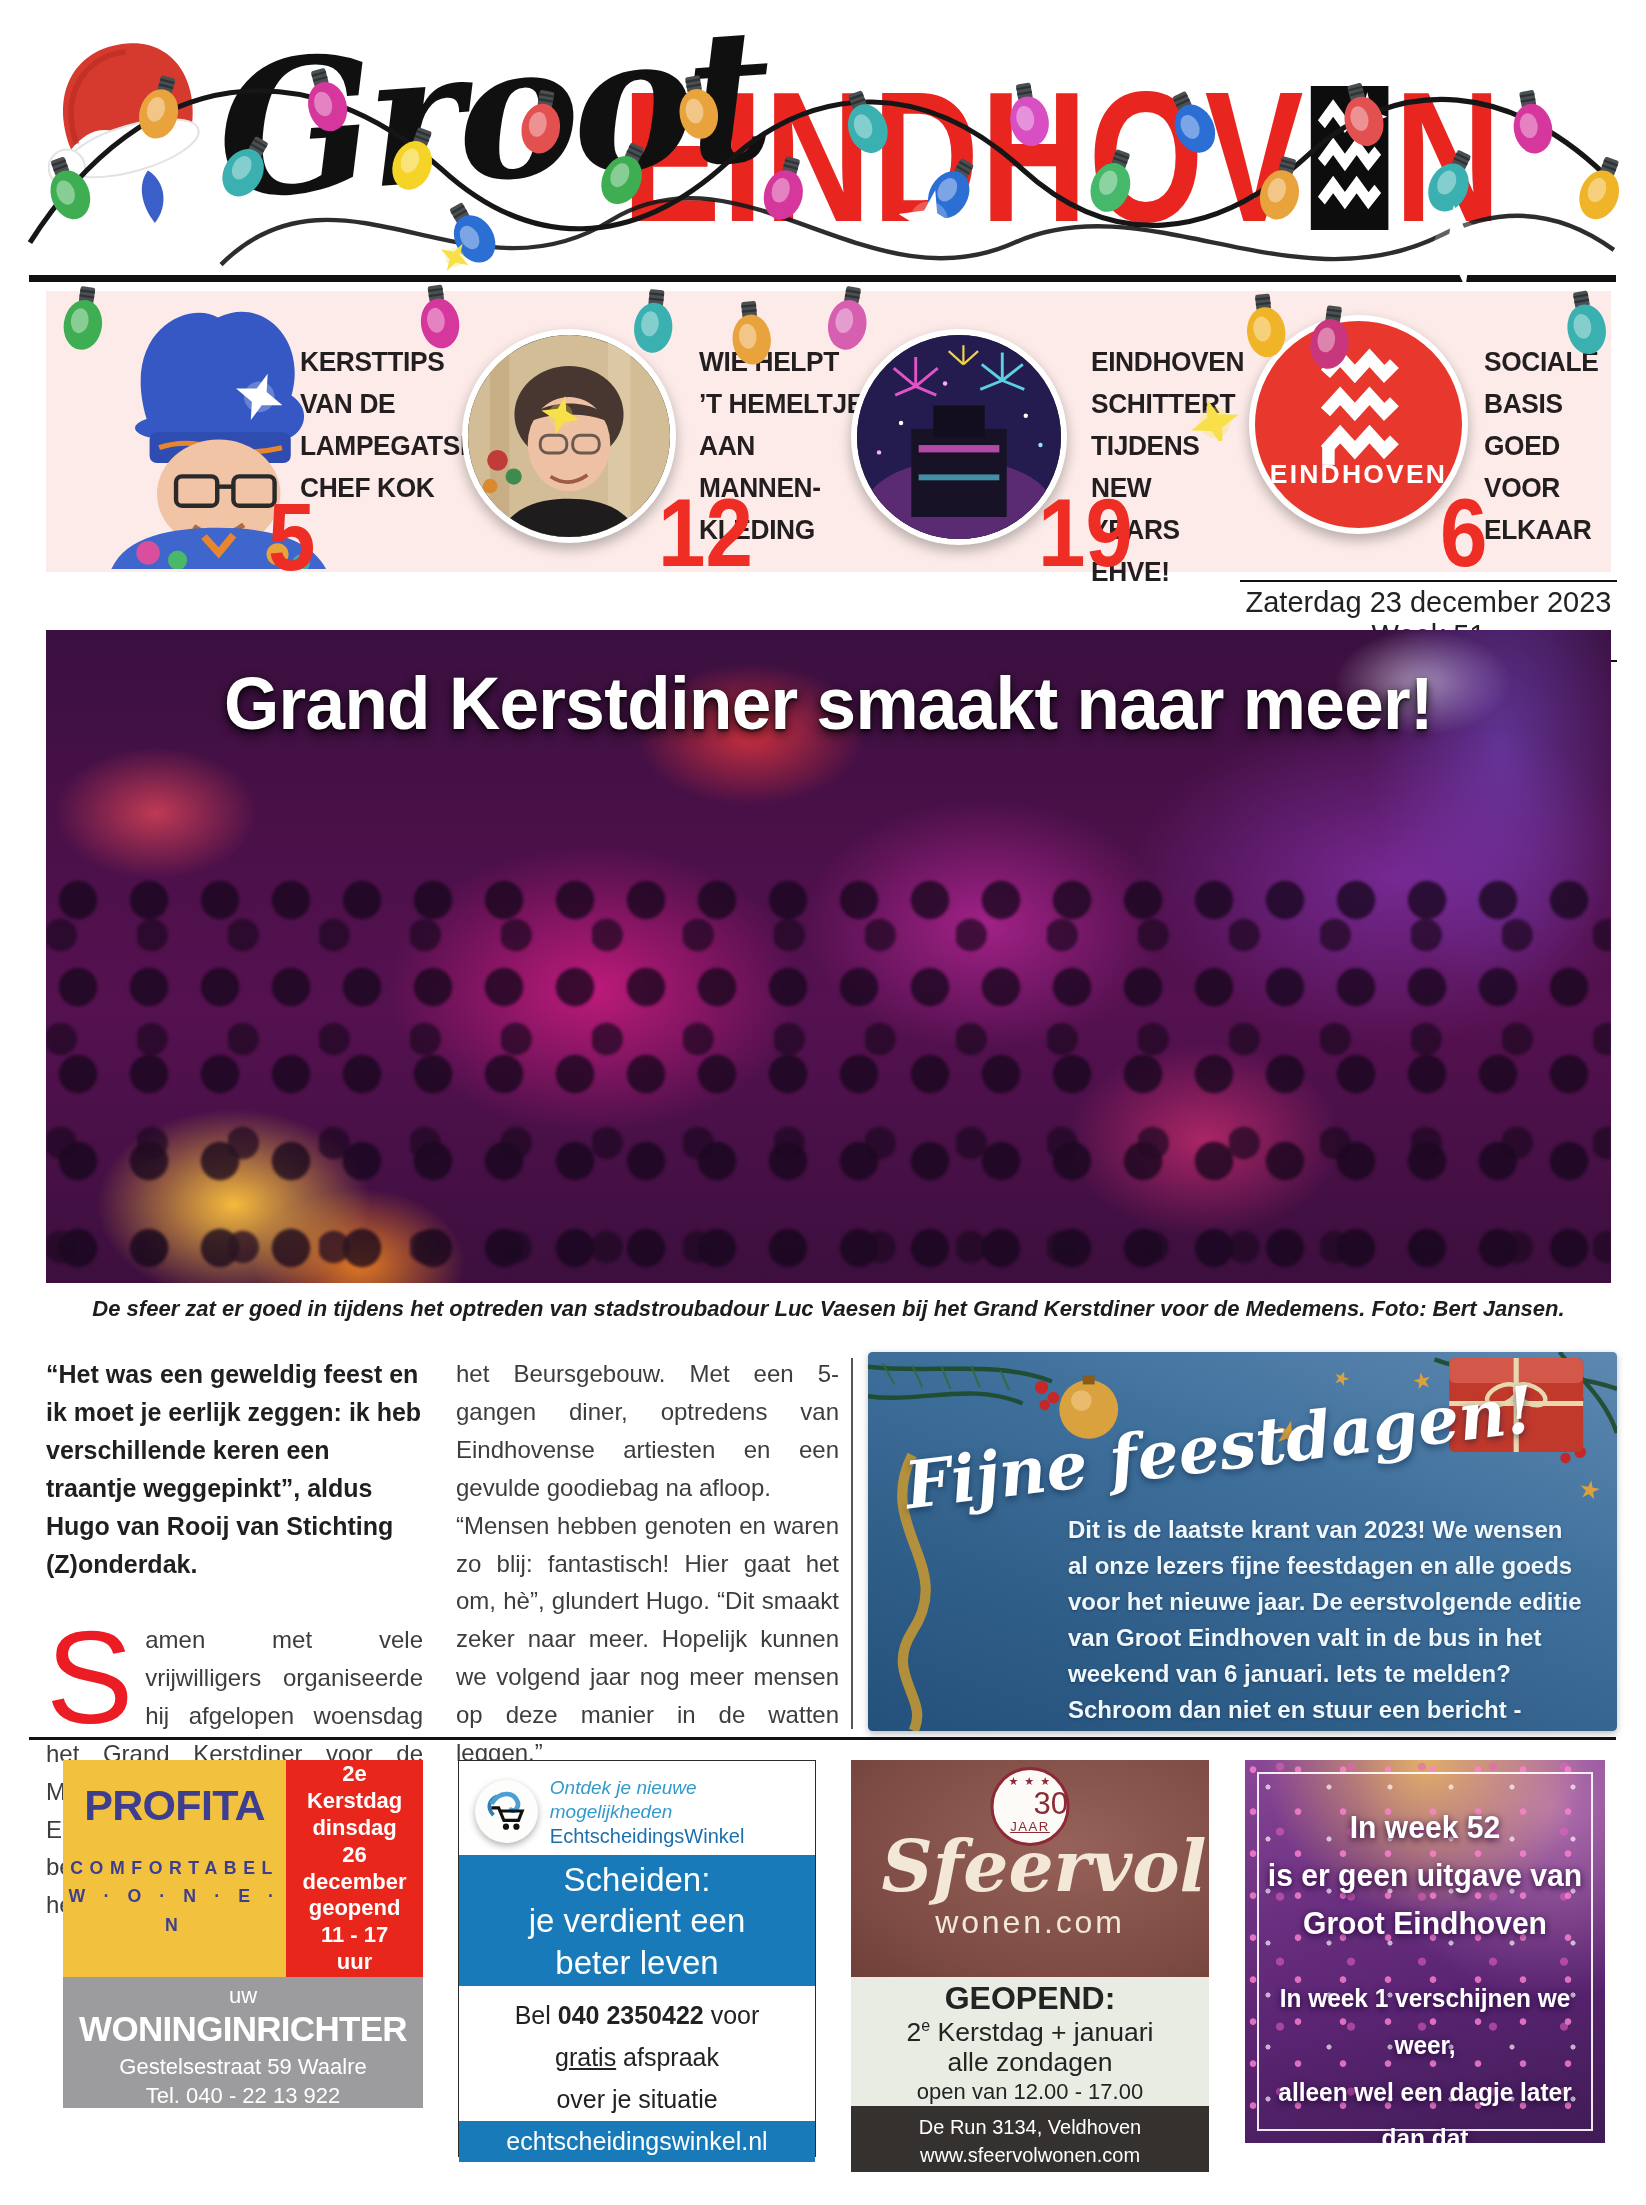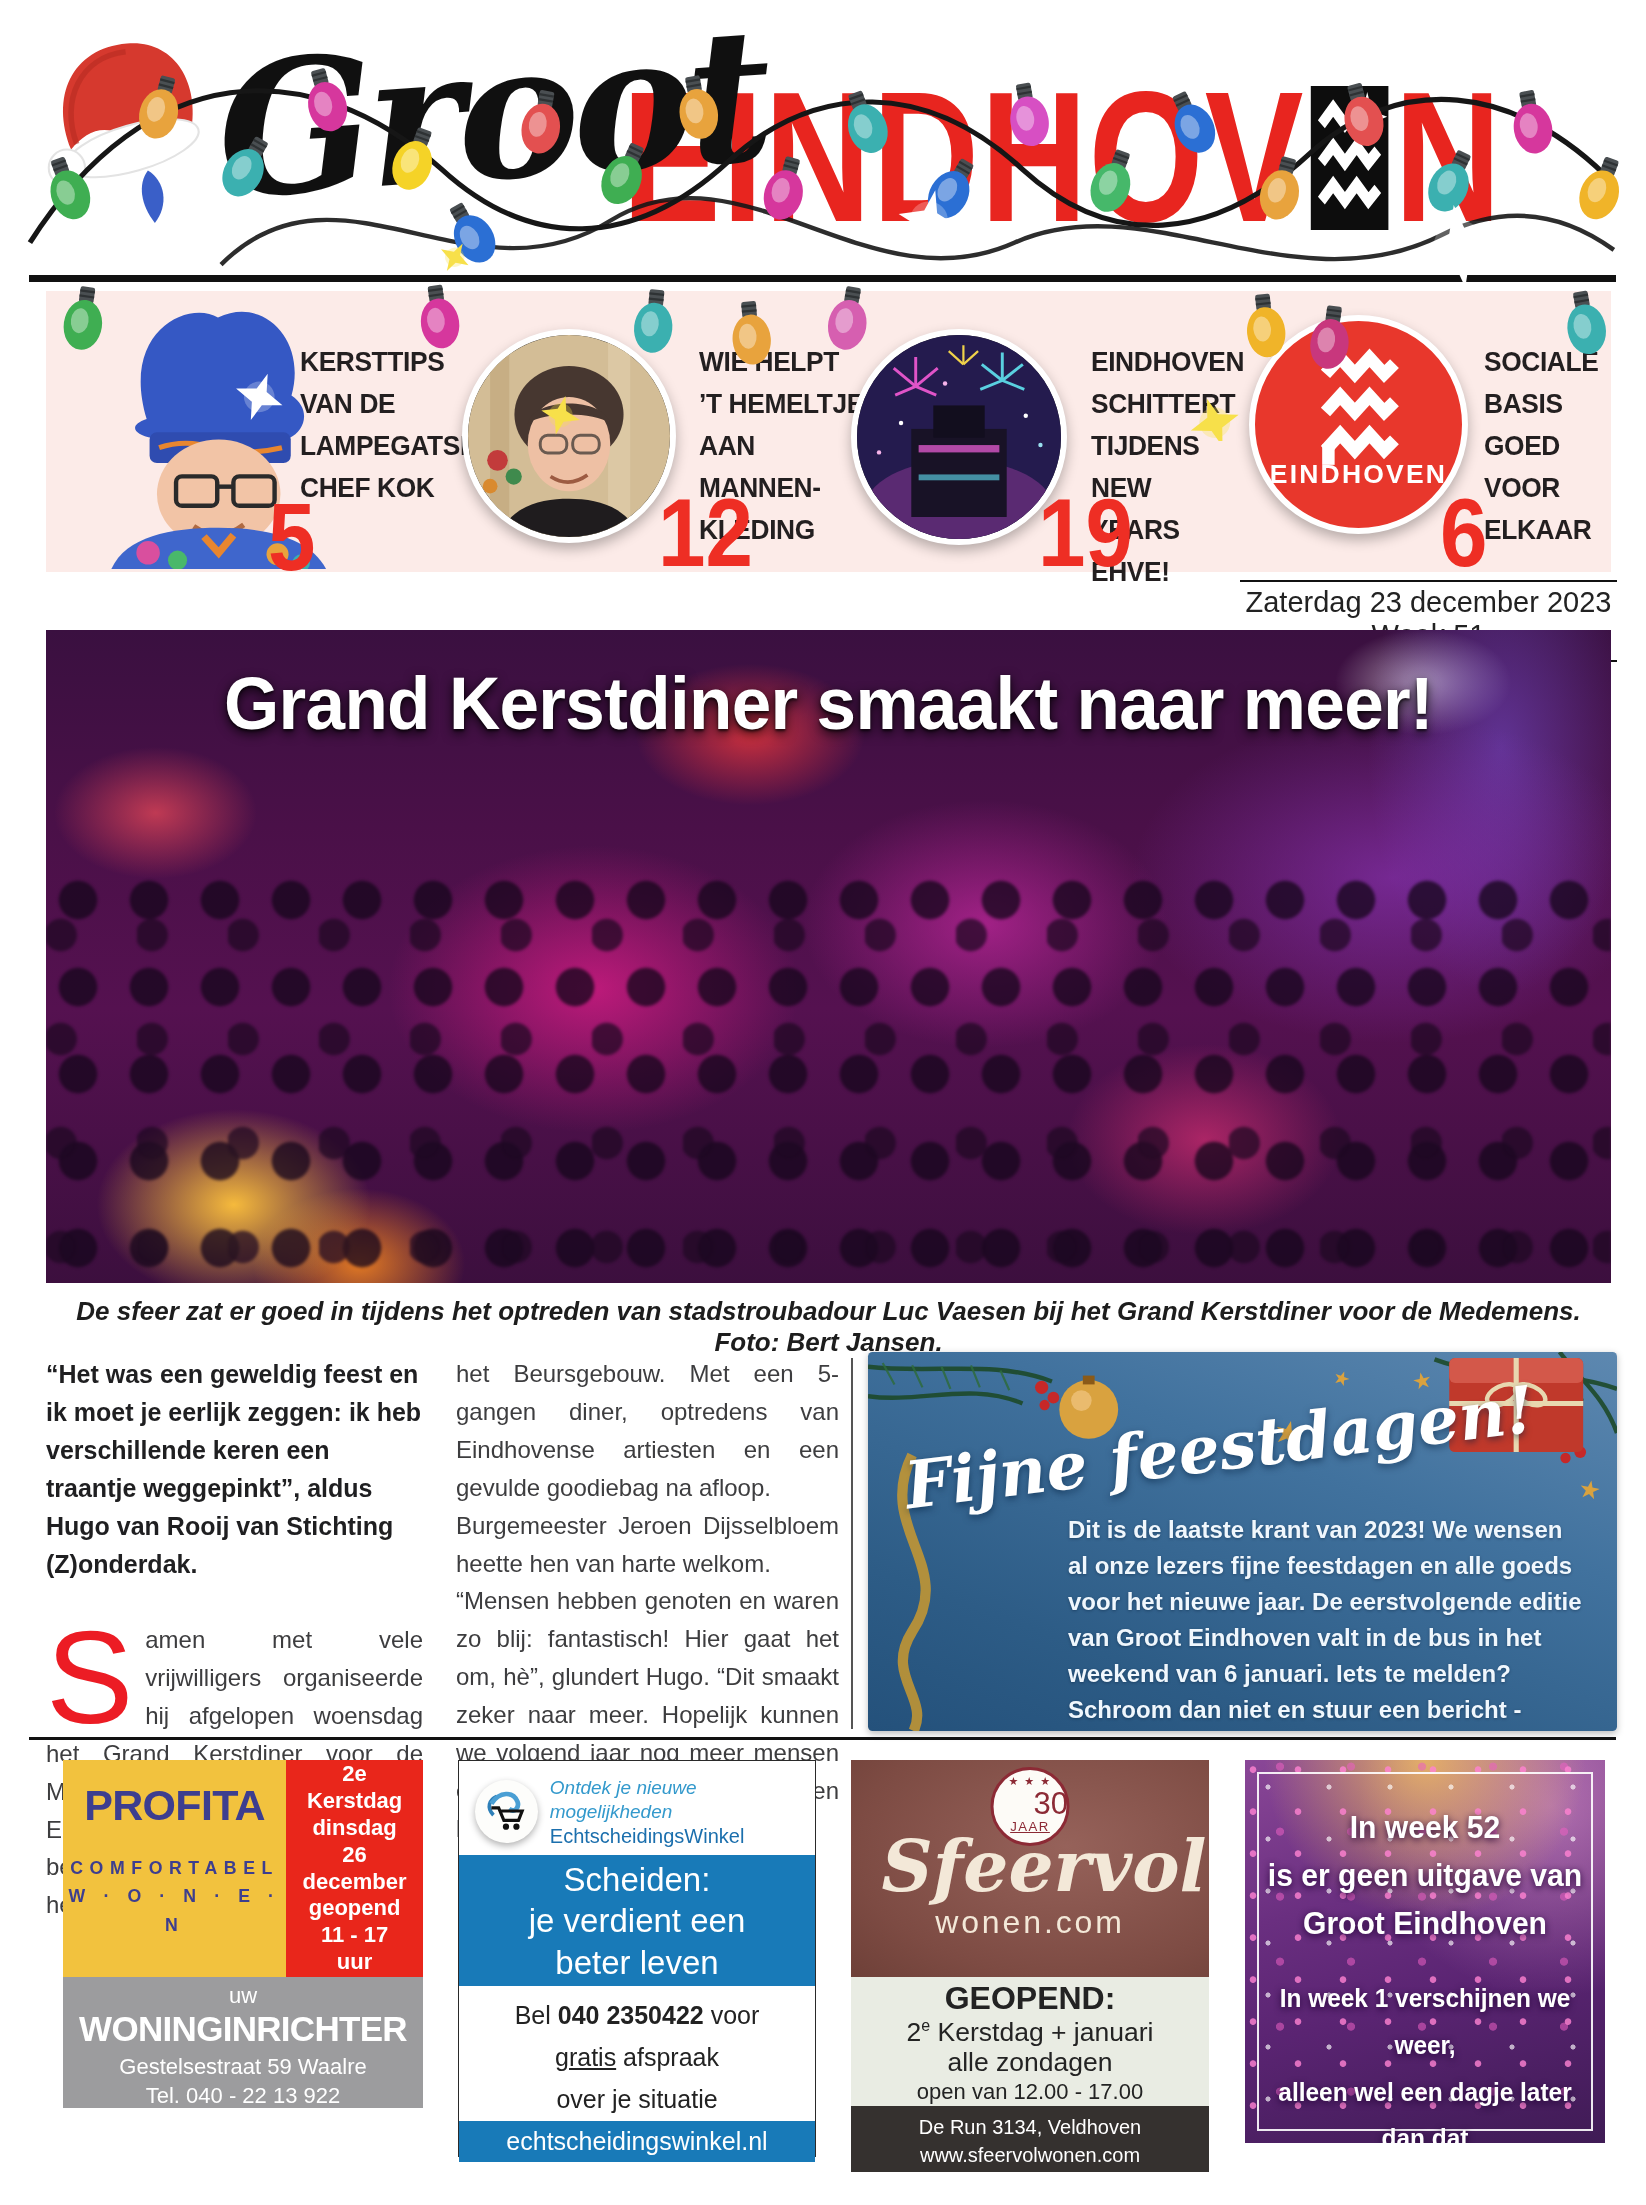--- a/index.html
+++ b/index.html
@@ -48,21 +48,21 @@
       linear-gradient(180deg,#3a1040 0%,#4a1048 30%,#551150 58%,#3c0f3e 100%);}
   .hero-crowd{position:absolute;left:0;right:0;bottom:0;height:62%;filter:blur(1.5px);opacity:.85;
     background-image:
       radial-gradient(circle 19px at 32px 22px, rgba(22,6,28,.9) 0 18.4px, transparent 20px),
       radial-gradient(circle 16px at 14.7px 57px, rgba(30,8,34,.85) 0 15.4px, transparent 17px);
     background-size:71px 87px,91px 104px;}
   .hero-headline{position:absolute;left:0;right:0;top:31px;text-align:center;color:#fff;
     font-weight:700;font-size:74px;letter-spacing:-0.7px;z-index:4;transform:scaleX(.96);
     text-shadow:0 3.7px 11.8px rgba(0,0,0,.85),0 1.5px 2.9px rgba(0,0,0,.7);}
   .hero-caption{position:absolute;left:46px;top:1296px;width:1565px;text-align:center;
-    font-style:italic;font-weight:700;font-size:26px;color:#1d1d1d;}
+    font-style:italic;font-weight:700;font-size:22px;color:#1d1d1d;}
   
   .col1{position:absolute;left:46px;top:1355px;width:377px;}
   .col2{position:absolute;left:456px;top:1355px;width:383px;}
   .intro{font-weight:700;font-size:25px;line-height:1.52;color:#1f1f21;margin:0 0 38px 0;}
   .bodytext{font-size:24px;line-height:1.58;color:#3d3d3f;text-align:justify;margin:0;}
   .dropcap{float:left;font-size:131px;line-height:.76;color:#ec1c24;padding:7.4px 11.8px 0 0;font-weight:400;}
   .colrule{position:absolute;left:851px;top:1358px;width:1.5px;height:371px;background:#555;}
   
   .greet{position:absolute;left:868px;top:1352px;width:749px;height:379px;overflow:hidden;
     border-radius:4.4px;background:linear-gradient(200deg,#5d88b0 0%,#41729e 35%,#2d5c86 75%,#24517b 100%);
@@ -335,21 +335,20 @@
     <div class="hero-headline">Grand Kerstdiner smaakt naar meer!</div>
   </div>
   <div class="hero-caption">De sfeer zat er goed in tijdens het optreden van stadstroubadour Luc Vaesen bij het Grand Kerstdiner voor de Medemens. Foto: Bert Jansen.</div>
 
   <div class="col1">
     <p class="intro">“Het was een geweldig feest en ik moet je eerlijk zeggen: ik heb verschillende keren een traantje weggepinkt”, aldus Hugo van Rooij van Stichting (Z)onderdak.</p>
     <p class="bodytext"><span class="dropcap">S</span><span>amen met vele vrijwilligers organiseerde hij afgelopen woensdag het Grand Kerstdiner voor de Medemens. Ruim 800 Eindhovenaren met een krappe beurs genoten gratis van een heerlijke kerstmiddag in</span></p>
   </div>
   <div class="col2">
     <p class="bodytext">het Beursgebouw. Met een 5-gangen diner, optredens van Eindhovense artiesten en een gevulde goodiebag na afloop.</p>
-    <p class="bodytext">Burgemeester Jeroen Dijsselbloem heette hen van harte welkom.</p>
     <p class="bodytext">“Mensen hebben genoten en waren zo blij: fantastisch! Hier gaat het om, hè”, glundert Hugo. “Dit smaakt zeker naar meer. Hopelijk kunnen we volgend jaar nog meer mensen op deze manier in de watten leggen.”</p>
   </div>
   <div class="colrule"></div>
 
   <div class="greet">
     <svg width="749" height="379" viewBox="0 0 1018 515" style="position:absolute;left:0;top:0;">
       <g stroke="#1d4a2a" stroke-width="6" opacity=".9">
         <path d="M 0 20 C 90 30 170 10 250 40" fill="none"></path>
         <path d="M 0 60 C 70 70 140 40 210 70" fill="none"></path>
         <path d="M 770 10 C 850 40 930 20 1018 50" fill="none"></path>

